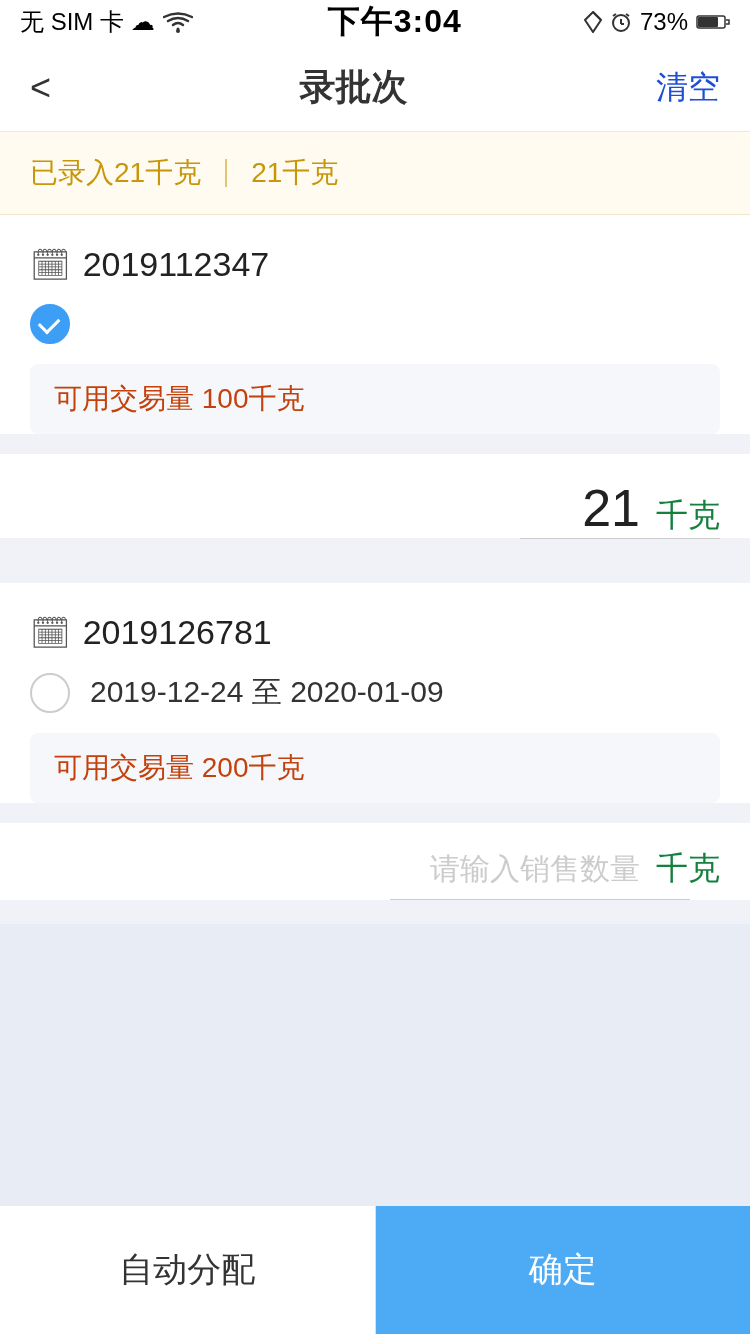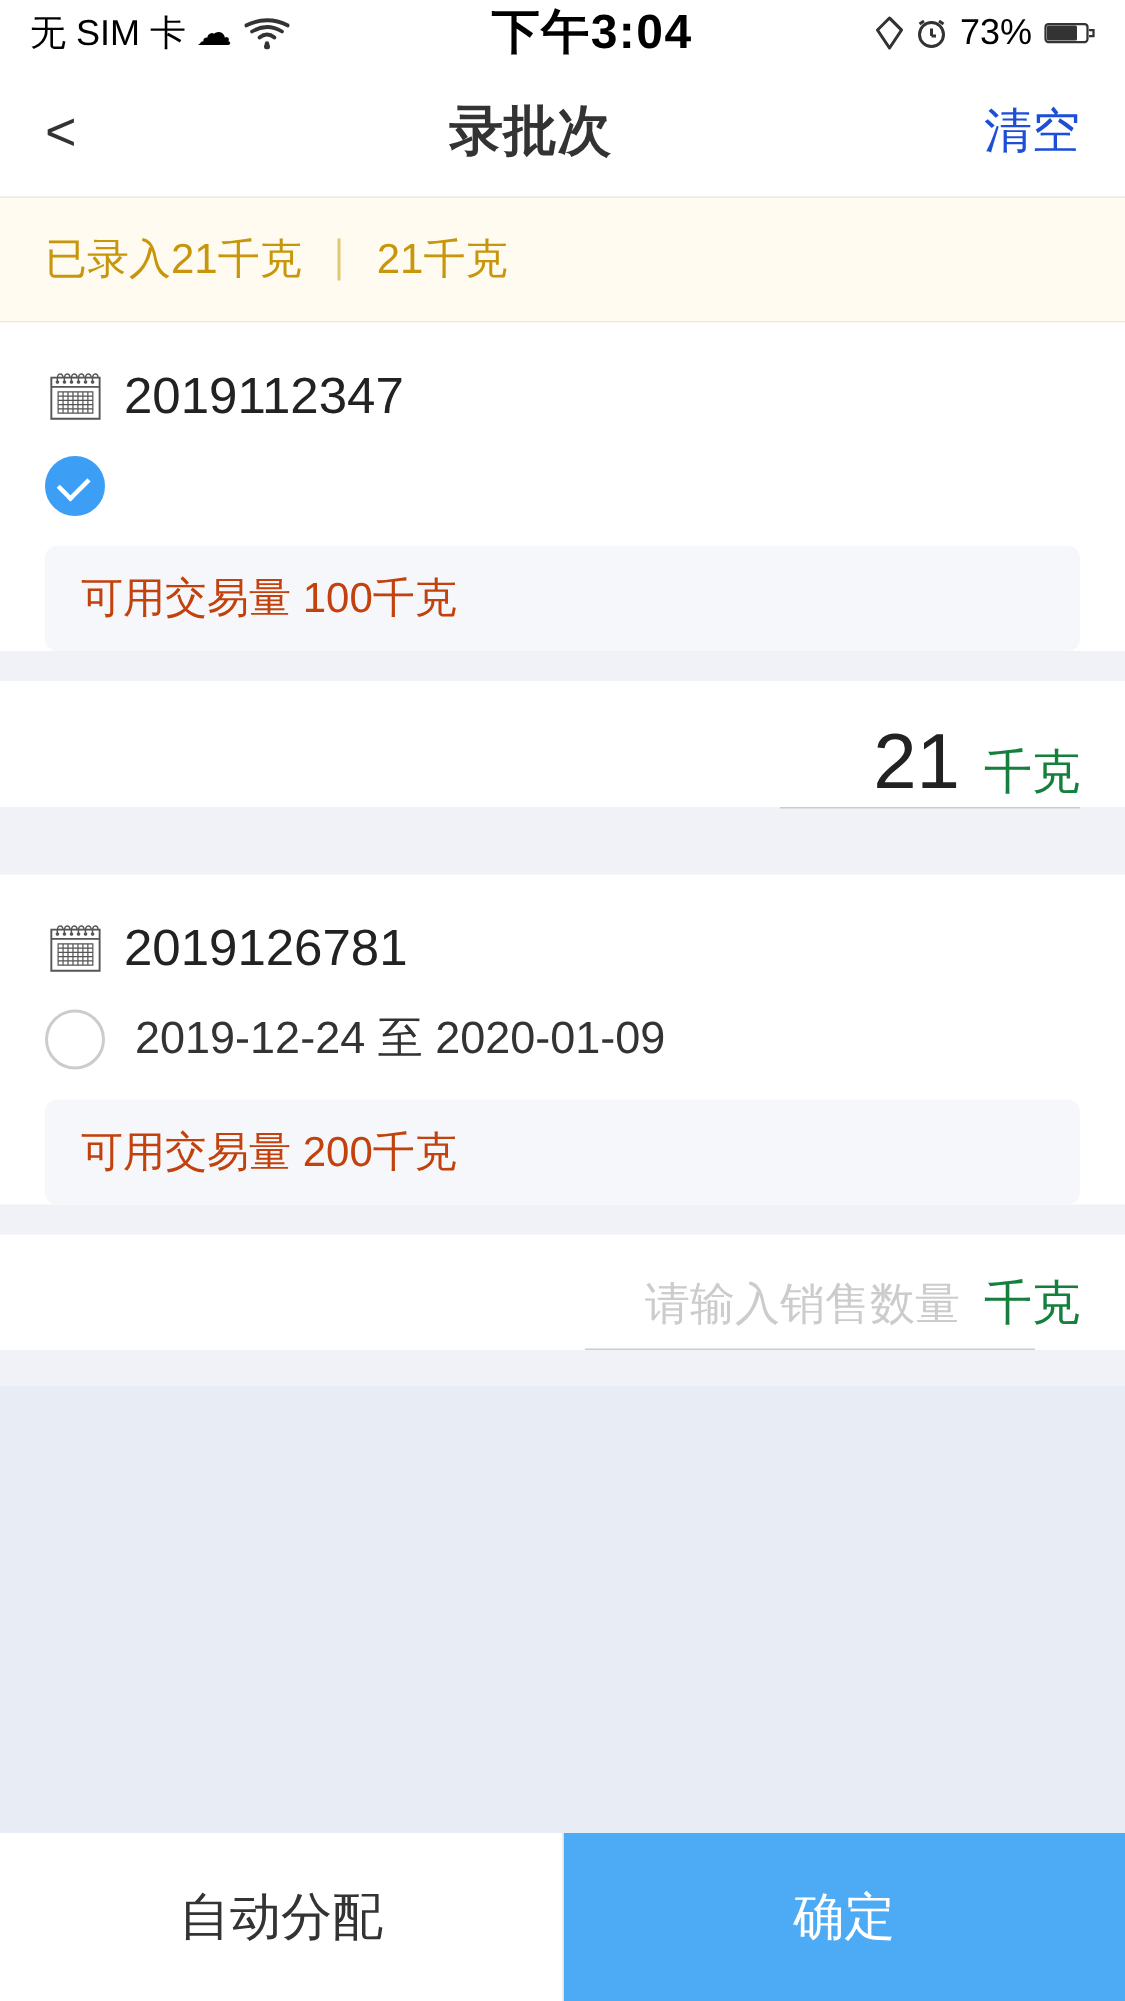--- a/index.html
+++ b/index.html
@@ -185,21 +185,21 @@
       background: #e8ecf5;
       min-height: 340px;
     }
 
     
     .bottom-bar {
       position: fixed;
       bottom: 0;
       left: 0;
       width: 750px;
-      height: 112px;
+      height: 128px;
       display: flex;
       background: #fff;
     }
     .btn-auto {
       flex: 1;
       display: flex;
       align-items: center;
       justify-content: center;
       font-size: 34px;
       color: #333;

